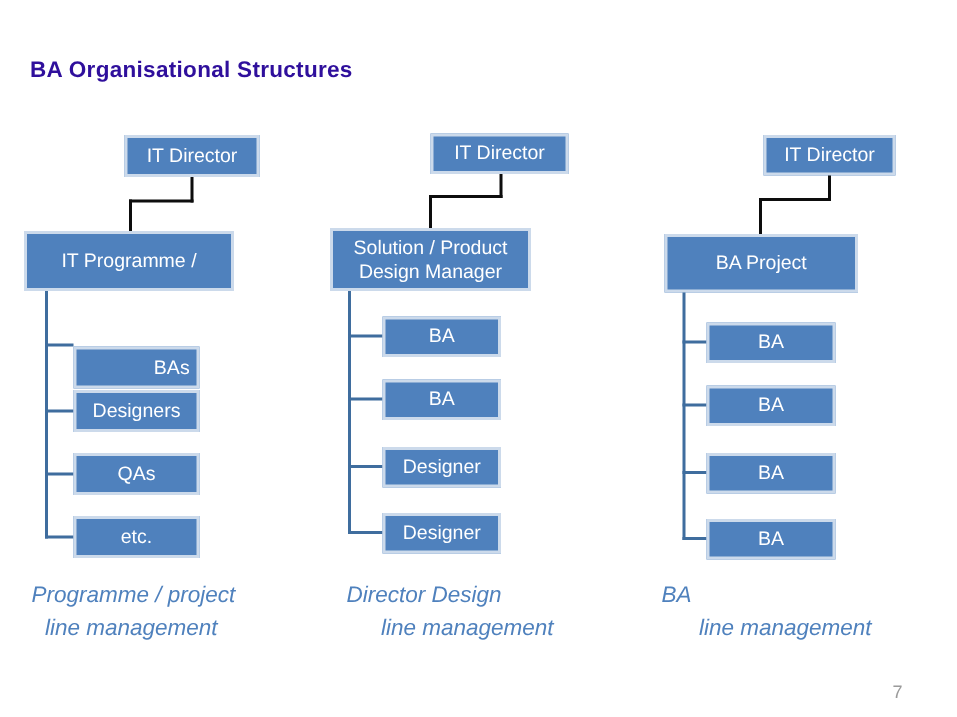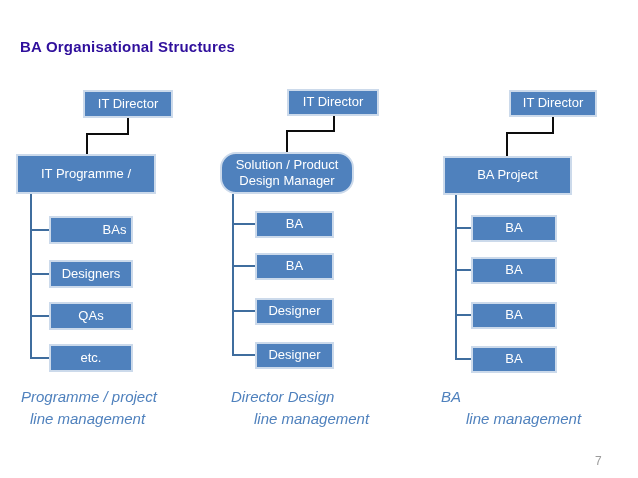--- a/index.html
+++ b/index.html
@@ -85,21 +85,21 @@
     <div class="hline dark" style="left:86px; top:121px; width:43px; height:2px;"></div>
     <div class="vline dark" style="left:86px; top:121px; width:2px; height:21px;"></div>
     <div class="node" style="left:16px; top:142px; width:140px; height:40px;">
       <span>IT Programme /</span>
     </div>
     <div class="vline" style="left:30px; top:182px; width:2px; height:165px;"></div>
     <div class="hline" style="left:30px; top:217px; width:19px; height:2px;"></div>
     <div class="hline" style="left:30px; top:261px; width:19px; height:2px;"></div>
     <div class="hline" style="left:30px; top:303px; width:19px; height:2px;"></div>
     <div class="hline" style="left:30px; top:345px; width:19px; height:2px;"></div>
-    <div class="node" style="left:49px; top:204px; width:84px; height:28px;padding-left:47px;">
+    <div class="node" style="left:49px; top:219px; width:84px; height:28px;padding-left:47px;">
       <span>BAs</span>
     </div>
     <div class="node" style="left:49px; top:248px; width:84px; height:28px;">
       <span>Designers</span>
     </div>
     <div class="node" style="left:49px; top:290px; width:84px; height:28px;">
       <span>QAs</span>
     </div>
     <div class="node" style="left:49px; top:332px; width:84px; height:28px;">
       <span>etc.</span>
@@ -108,21 +108,21 @@
     <div class="cap" style="left:30px; top:398px;">line management</div>
   </div>
 
   <div>
     <div class="node" style="left:287px; top:77px; width:92px; height:27px;">
       <span>IT Director</span>
     </div>
     <div class="vline dark" style="left:333px; top:104px; width:2px; height:16px;"></div>
     <div class="hline dark" style="left:286px; top:118px; width:49px; height:2px;"></div>
     <div class="vline dark" style="left:286px; top:118px; width:2px; height:22px;"></div>
-    <div class="node" style="left:220px; top:140px; width:134px; height:42px;border-radius:16px;">
+    <div class="node" style="left:220px; top:140px; width:134px; height:42px;">
       <span>Solution / Product</span>
       <span>Design Manager</span>
     </div>
     <div class="vline" style="left:232px; top:182px; width:2px; height:162px;"></div>
     <div class="hline" style="left:232px; top:211px; width:23px; height:2px;"></div>
     <div class="hline" style="left:232px; top:253px; width:23px; height:2px;"></div>
     <div class="hline" style="left:232px; top:298px; width:23px; height:2px;"></div>
     <div class="hline" style="left:232px; top:342px; width:23px; height:2px;"></div>
     <div class="node" style="left:255px; top:199px; width:79px; height:27px;">
       <span>BA</span>

